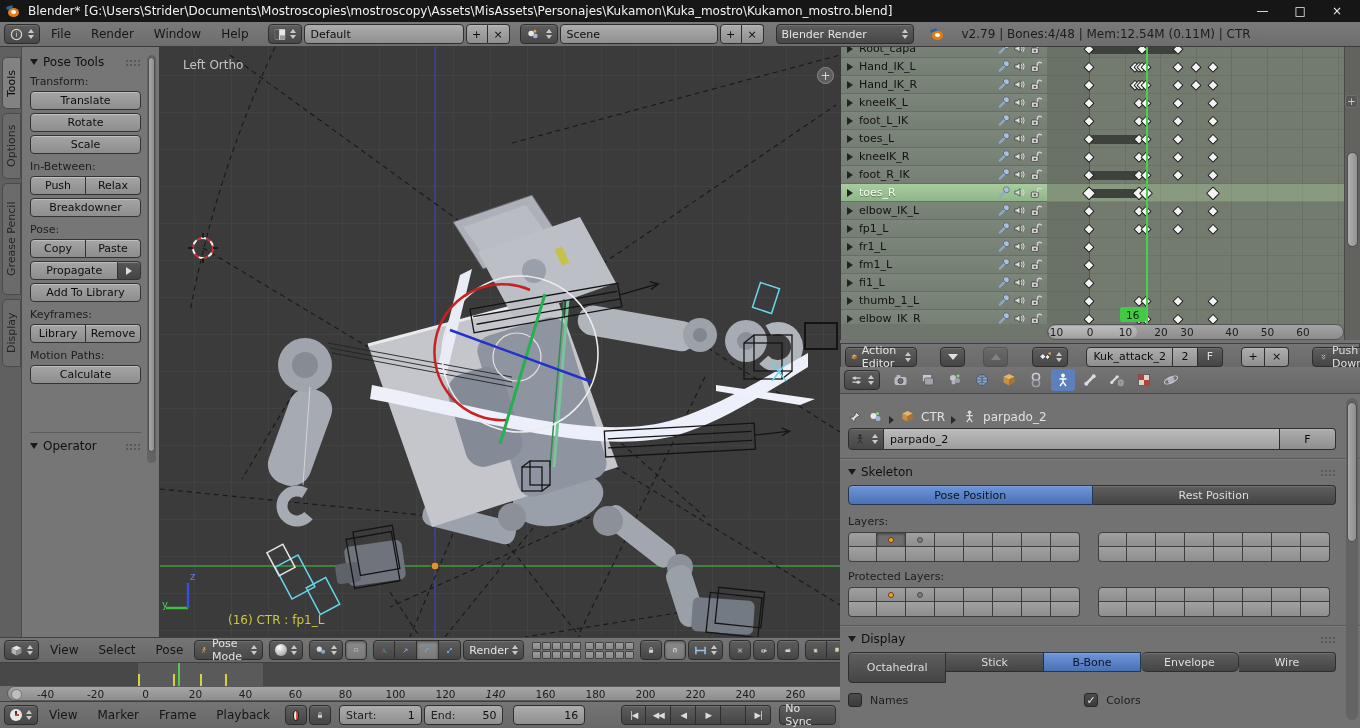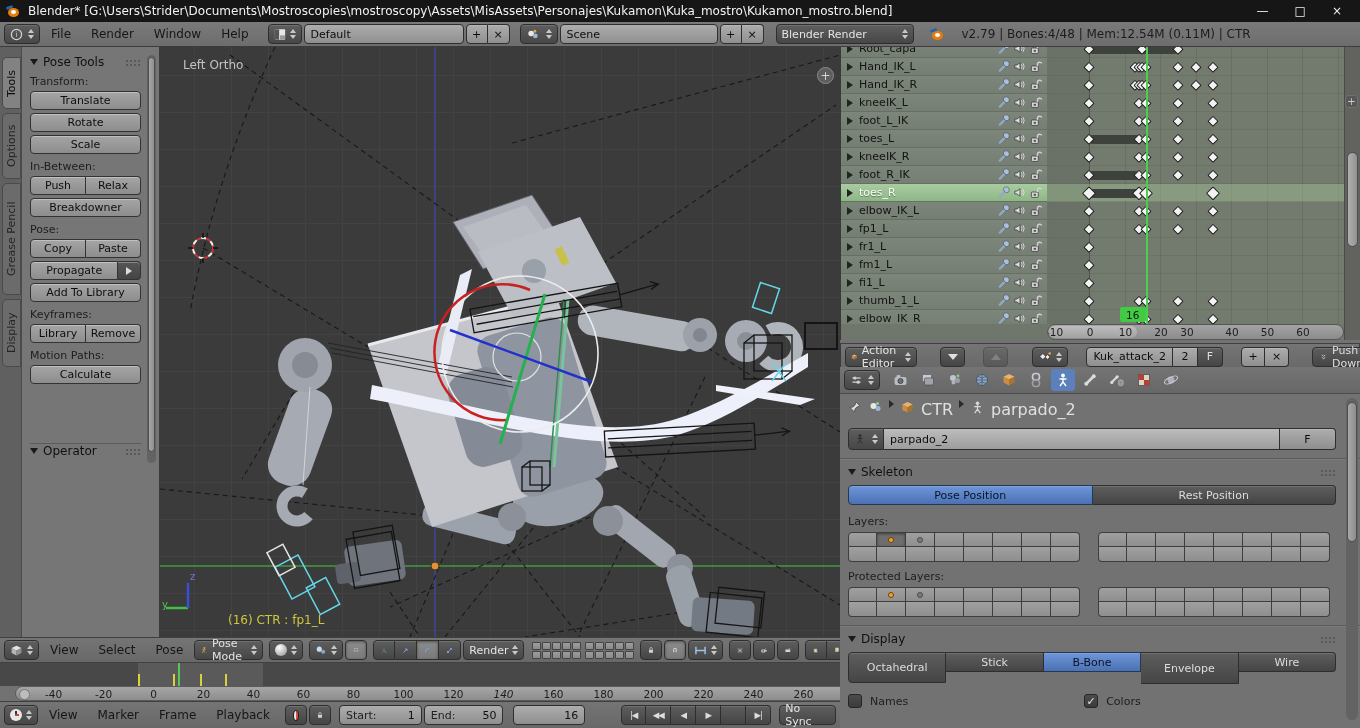--- a/index.html
+++ b/index.html
@@ -43,21 +43,21 @@
   .panel-hdr{display:flex;align-items:center;gap:5px;font-size:12px;color:#101010;margin:2px 0 6px;}
   .tri-dn{width:0;height:0;border-left:4px solid transparent;border-right:4px solid transparent;border-top:6px solid #1a1a1a;}
   .ts-label{color:#1d1d1d;margin:6px 0 3px;font-size:11px;}
   .ts-btn{height:19px;border:1px solid #333;border-radius:4px;background:linear-gradient(#a5a5a5,#8d8d8d);box-shadow:inset 0 1px rgba(255,255,255,.3);color:#0e0e0e;display:flex;align-items:center;justify-content:center;font-size:11px;margin-bottom:3px;}
   .ts-row{display:flex;margin-bottom:3px;}
   .ts-row .ts-btn{flex:1;margin:0;border-radius:0;}
   .ts-row .ts-btn:first-child{border-radius:4px 0 0 4px;}
   .ts-row .ts-btn:last-child{border-radius:0 4px 4px 0;border-left:none;}
   #ts-scroll{position:absolute;right:3px;top:8px;width:9px;height:408px;background:#636363;border-radius:5px;}
   #ts-scroll .thumb{position:absolute;left:1px;top:2px;width:7px;height:395px;background:linear-gradient(90deg,#a8a8a8,#8e8e8e);border-radius:4px;border:1px solid #4e4e4e;}
-  #operator-hdr{position:absolute;left:8px;right:18px;top:394px;border-top:1px solid #5c5c5c;}
+  #operator-hdr{position:absolute;left:8px;right:18px;top:383px;border-top:1px solid #5c5c5c;padding-top:6px;}
 
   
   #viewport{position:absolute;left:160px;top:47px;width:680px;height:590px;background:#3b3b3b;overflow:hidden;
     background-image:linear-gradient(#424242 1px,transparent 1px),linear-gradient(90deg,#424242 1px,transparent 1px);
     background-size:37px 37px;background-position:-3px -9px;}
   #vp-label{position:absolute;left:23px;top:11px;color:#c3c3c3;font-size:12px;}
   #vp-status{position:absolute;left:68px;top:566px;color:#cdc73e;font-size:12px;}
   #vp-plus{position:absolute;right:6px;top:20px;width:17px;height:17px;border-radius:50%;background:rgba(110,110,110,.7);border:1px solid #8a8a8a;color:#d5d5d5;display:flex;align-items:center;justify-content:center;font-size:12px;}
   #vp-axis-y{position:absolute;left:2px;top:552px;color:#58c158;font-size:10px;}
   #vp-axis-z{position:absolute;left:30px;top:524px;color:#6a79e8;font-size:10px;}
@@ -66,21 +66,21 @@
   #v3d-header{position:absolute;left:0;top:637px;width:840px;height:26px;background:linear-gradient(#757575,#686868);border-top:1px solid #404040;border-bottom:1px solid #404040;display:flex;align-items:center;padding:0 4px;gap:2px;}
   .hicon{width:22px;height:20px;}
   .mini-grid{display:grid;grid-template-columns:repeat(5,9px);grid-template-rows:repeat(2,8px);gap:1px;}
   .mini-grid b{background:linear-gradient(#9d9d9d,#8a8a8a);border:1px solid #444;border-radius:1px;}
 
   
   #tl-track{position:absolute;left:0;top:663px;width:840px;height:23px;background:#484848;overflow:hidden;}
   #tl-range{position:absolute;top:0;bottom:0;background:#5a5a5a;}
   .tl-mark{position:absolute;bottom:0;width:2px;height:12px;background:#d9d23a;}
   #tl-current{position:absolute;top:0;bottom:0;width:2px;background:#54c954;}
-  #tl-ruler{position:absolute;left:15px;top:686px;width:840px;height:15px;background:linear-gradient(#a6a6a6,#8d8d8d);border-radius:8px;border:1px solid #5a5a5a;overflow:hidden;}
+  #tl-ruler{position:absolute;left:7px;top:686px;width:840px;height:15px;background:linear-gradient(#a6a6a6,#8d8d8d);border-radius:8px;border:1px solid #5a5a5a;overflow:hidden;}
   .tick-num{position:absolute;top:1px;color:#1d1d1d;font-size:10.5px;transform:translateX(-50%);}
   #tl-header{position:absolute;left:0;top:701px;width:840px;height:27px;background:linear-gradient(#757575,#686868);border-top:1px solid #404040;display:flex;align-items:center;padding:0 4px;gap:2px;}
   .arrfield{position:relative;}
   .arrfield .lab{color:#222;}
   .arrfield .val{margin-left:auto;color:#111;}
   .pb-btn{width:25px;height:20px;font-size:8.5px;letter-spacing:-1px;}
 
   
   #dopesheet{position:absolute;left:840px;top:47px;width:520px;height:293px;background:#6f776c;border-left:1px solid #3a3a3a;overflow:hidden;}
   #channels{position:absolute;left:0;top:0;width:206px;bottom:16px;overflow:hidden;background:#6f776c;}
@@ -115,21 +115,21 @@
   .joined>*:first-child{border-radius:4px 0 0 4px;border-left-width:1px;}
   .joined>*:last-child{border-radius:0 4px 4px 0;}
 
   
   #props-hdr{position:absolute;left:840px;top:367px;width:520px;height:27px;background:linear-gradient(#747474,#676767);border-bottom:1px solid #4c4c4c;display:flex;align-items:center;padding:0 4px;gap:3px;}
   .ptab{width:24px;height:22px;display:flex;align-items:center;justify-content:center;border-radius:3px;}
   .ptab.active{background:#5b80bc;}
   #props-body{position:absolute;left:840px;top:394px;width:520px;height:334px;background:#727272;overflow:hidden;padding:6px 24px 0 8px;}
   #props-scroll{position:absolute;right:2px;top:4px;width:12px;height:322px;background:#636363;border-radius:6px;}
   #props-scroll .thumb{position:absolute;left:1px;top:4px;width:10px;height:140px;background:linear-gradient(90deg,#a8a8a8,#8d8d8d);border-radius:5px;border:1px solid #4e4e4e;}
-  .crumb{display:flex;align-items:flex-start;gap:6px;height:24px;color:#e0e0e0;font-size:16px;}
+  .crumb{display:flex;align-items:flex-end;gap:6px;height:24px;color:#e0e0e0;font-size:12px;}
   .crumb .sep{width:0;height:0;border-top:4px solid transparent;border-bottom:4px solid transparent;border-left:5px solid #2a2a2a;}
   .sect-sep{border-top:1px solid #5a5a5a;box-shadow:0 1px rgba(255,255,255,.08);margin:6px -24px 6px -8px;}
   .layer-grids{display:flex;gap:18px;margin:4px 0 8px;}
   .lgroup{display:grid;grid-template-columns:repeat(8,29px);grid-template-rows:repeat(2,15px);}
   .lcell{background:linear-gradient(#a0a0a0,#8e8e8e);border:1px solid #3e3e3e;border-width:1px 1px 1px 0;position:relative;}
   .lcell:nth-child(1){border-left-width:1px;border-top-left-radius:4px;}
   .lcell:nth-child(8){border-top-right-radius:4px;}
   .lcell:nth-child(9){border-left-width:1px;border-bottom-left-radius:4px;border-top-width:0;}
   .lcell:nth-child(n+10){border-top-width:0;}
   .lcell:nth-child(16){border-bottom-right-radius:4px;}
@@ -1412,21 +1412,21 @@
     <div class="sect-sep"></div>
     <div class="panel-hdr">
       <i class="tri-dn"></i>
         <span>Display</span>
         <span class="grip"></span>
     </div>
     <div class="joined" id="display-buttons" style="margin:2px 0 10px">
         <div class="btn" style="flex: 1 1 0%; height: 31px;">Octahedral</div>
         <div class="btn" style="flex: 1 1 0%; height: 20px;">Stick</div>
         <div class="btn blue" style="flex: 1 1 0%; height: 20px;">B-Bone</div>
-        <div class="btn" style="flex: 1 1 0%; height: 32px;">Envelope</div>
+        <div class="btn" style="flex: 1 1 0%; height: 20px; border-radius: 6px;">Envelope</div>
         <div class="btn" style="flex: 1 1 0%; height: 20px;">Wire</div>
       </div>
     <div style="display:flex;align-items:center;gap:8px">
       <span class="checkbox" id="cb-names"></span>
       <span class="prop-label">Names</span>
       <span class="checkbox" id="cb-colors" style="margin-left:168px">✓</span>
       <span class="prop-label">Colors</span>
     </div>
     <div id="props-scroll">
         <div class="thumb"></div>

